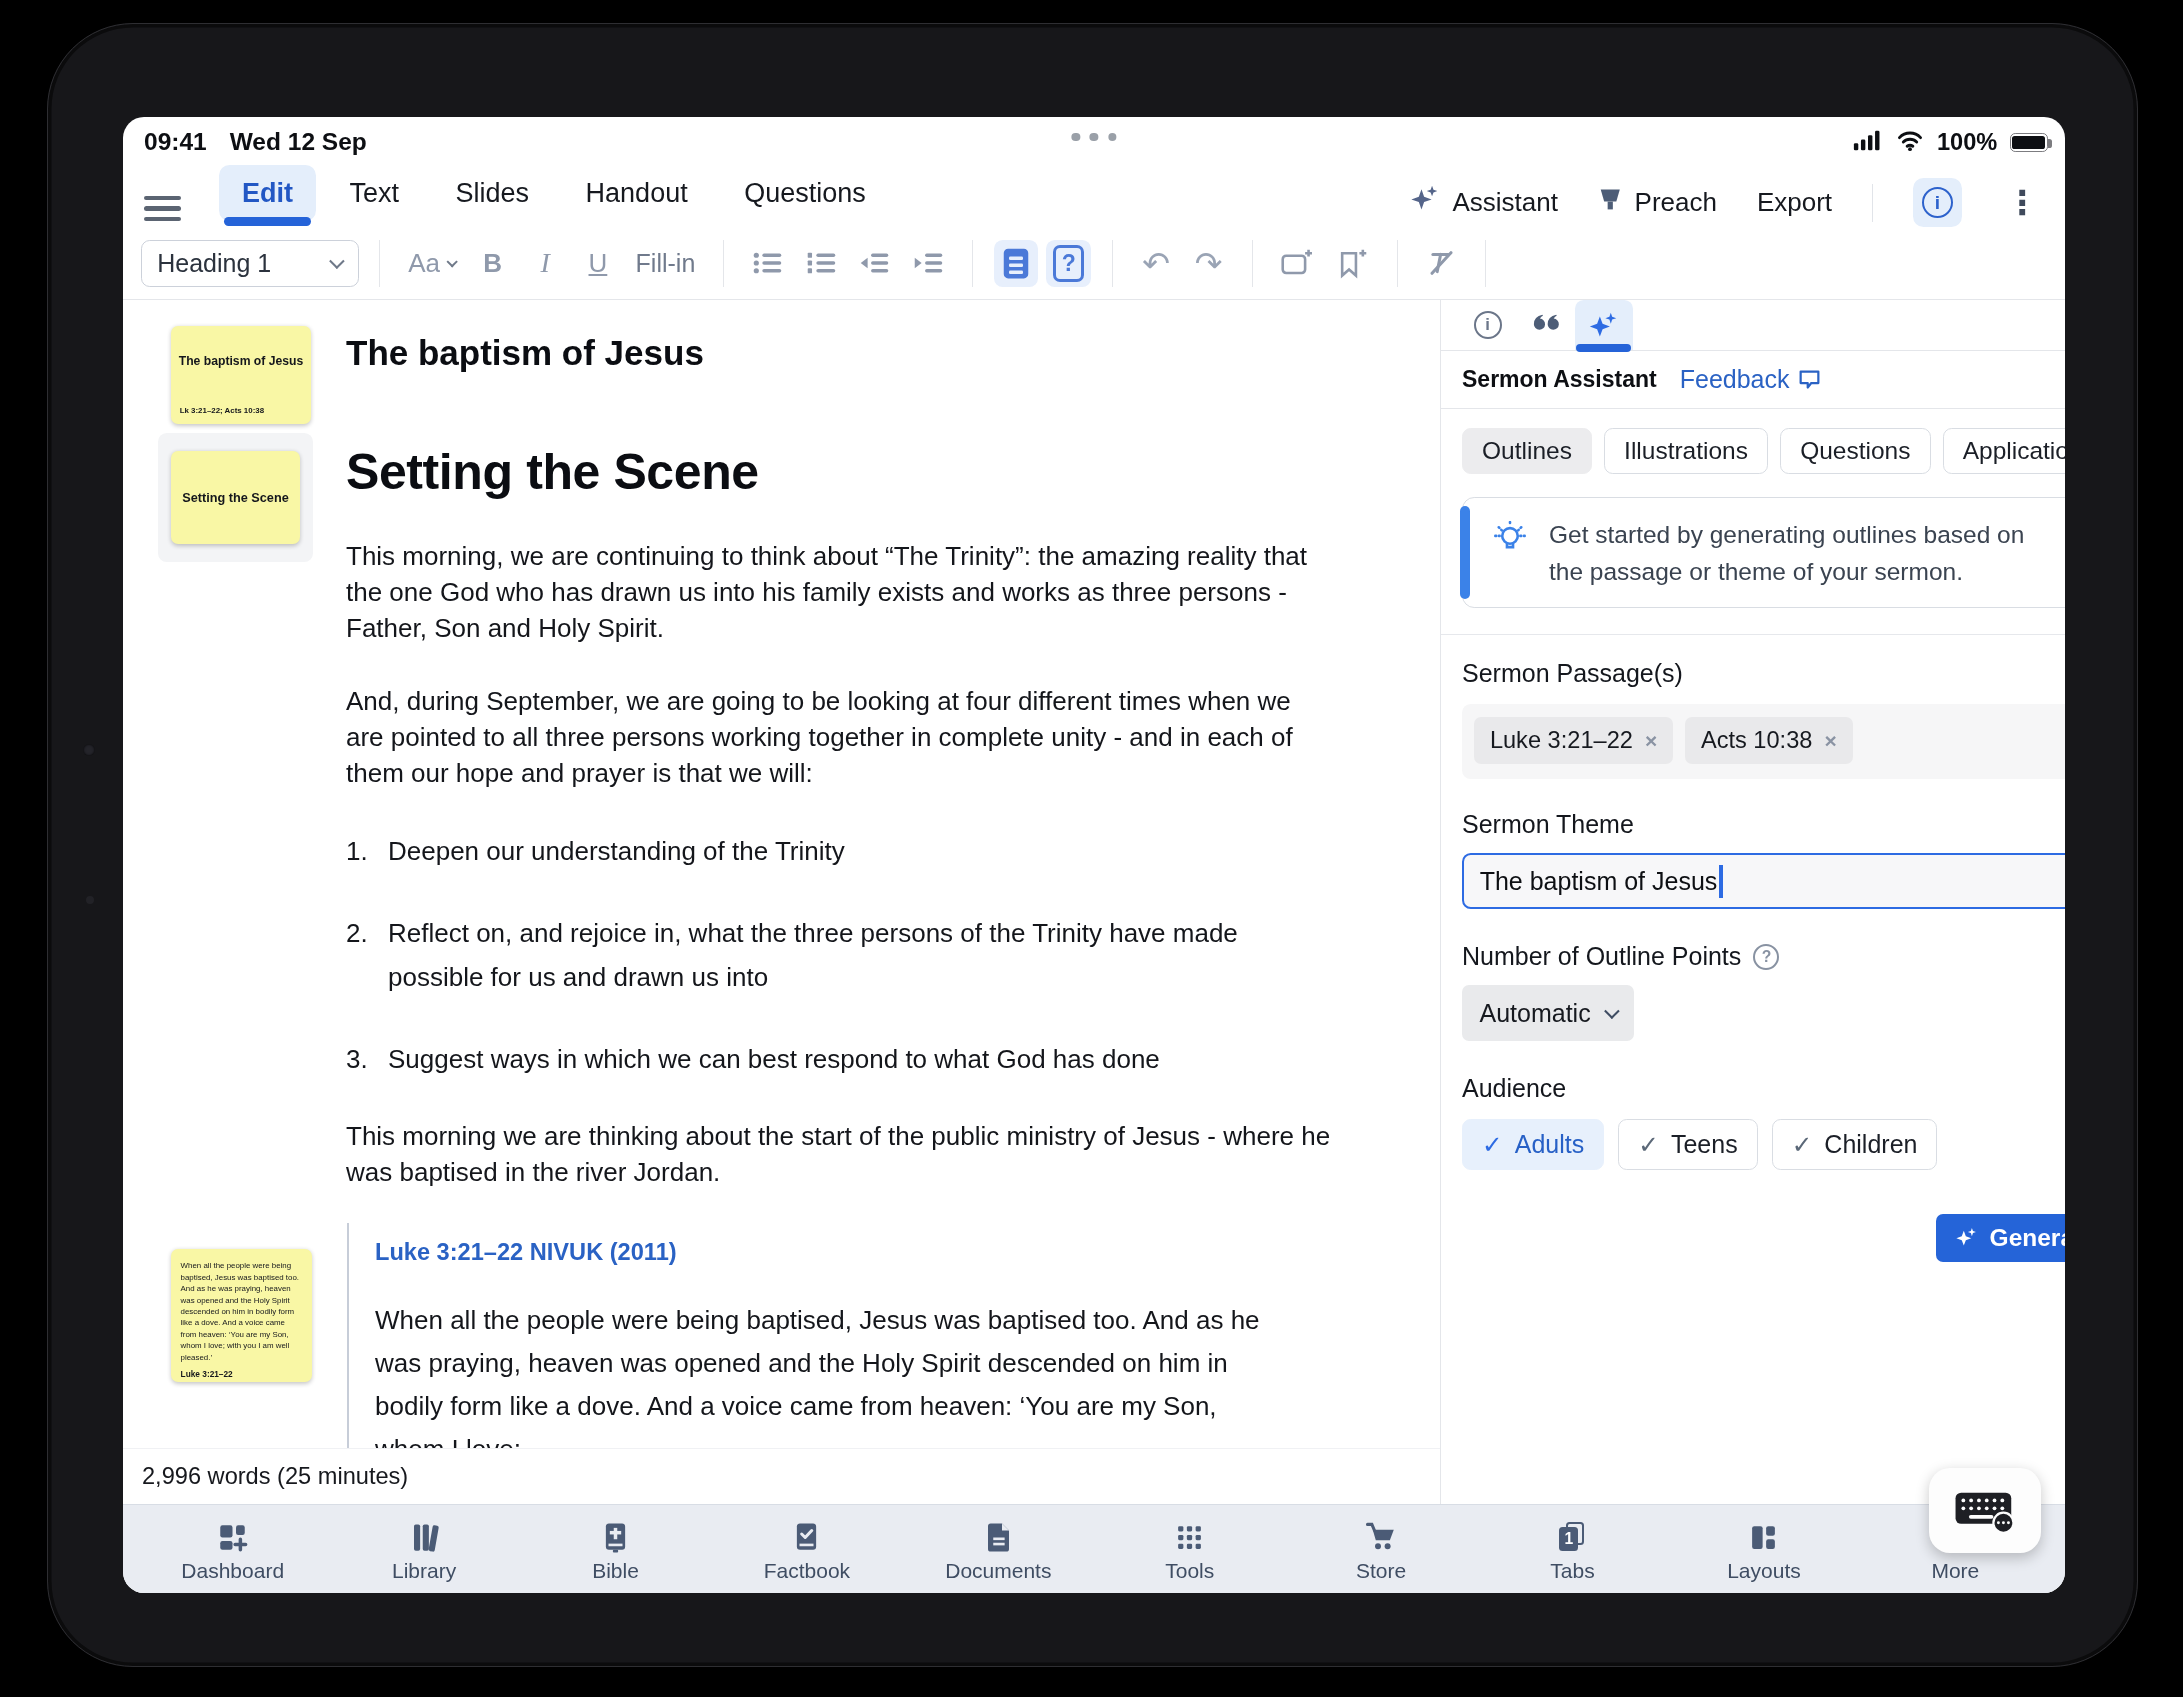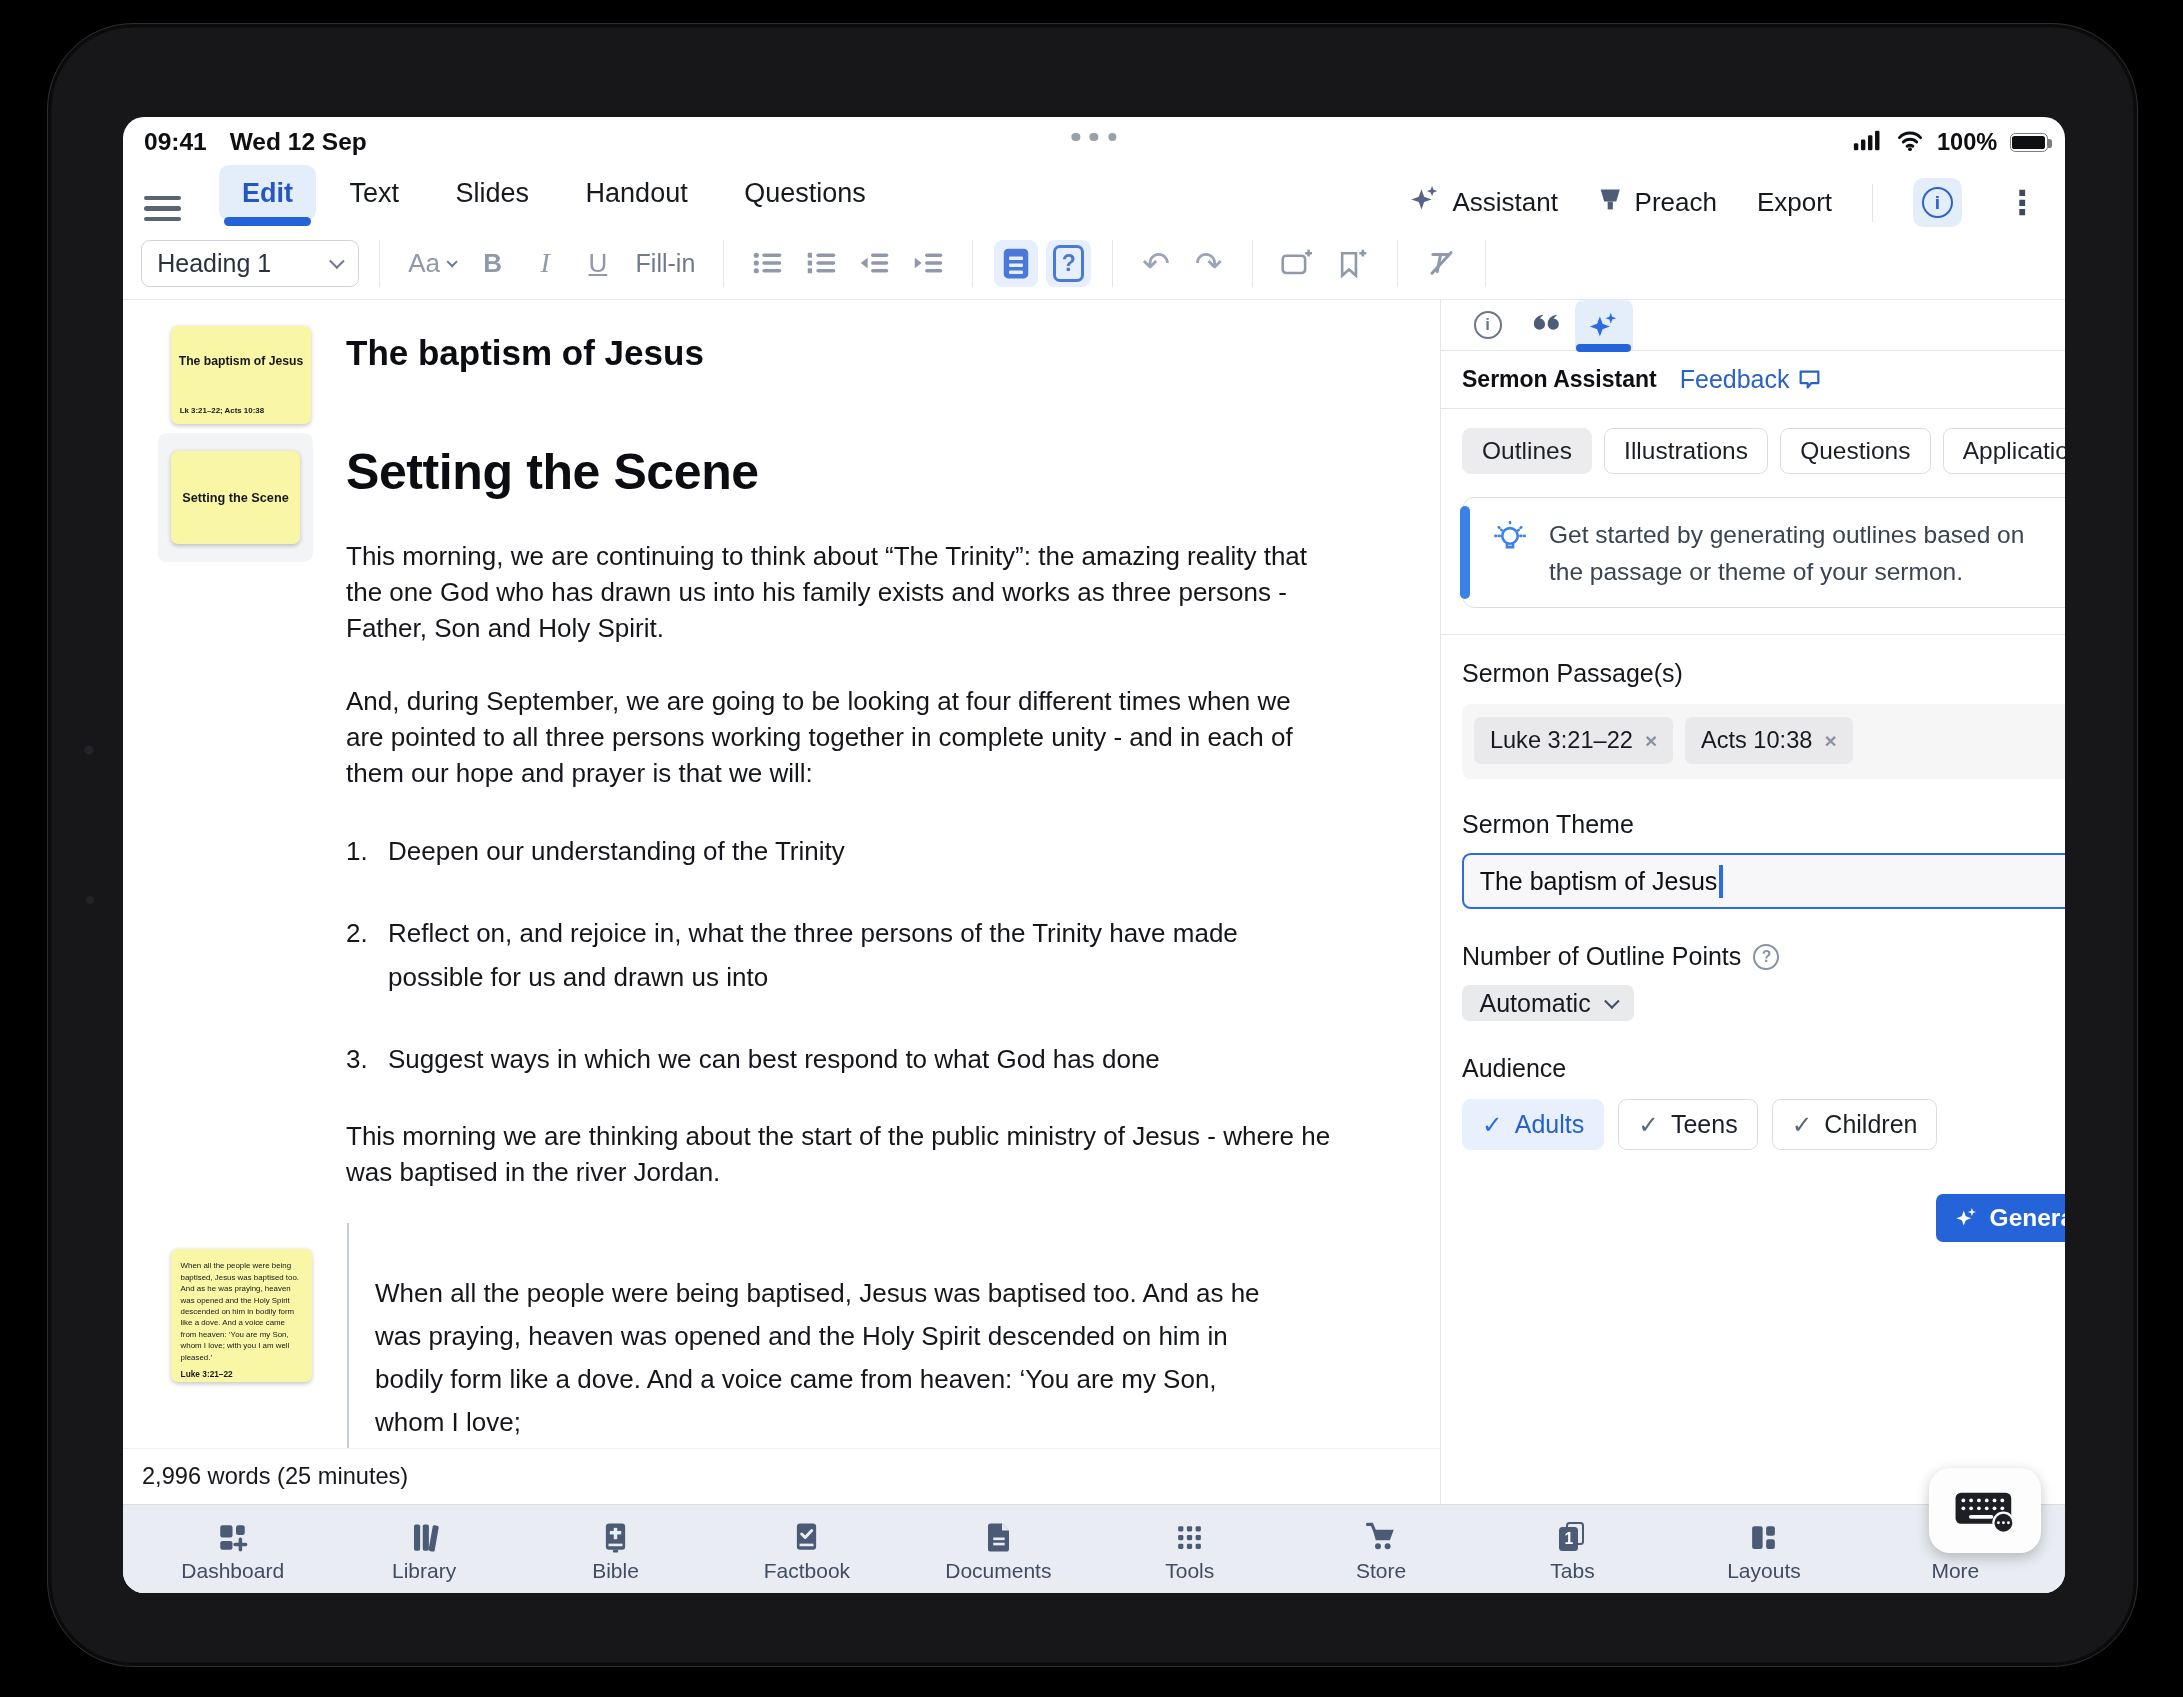--- a/index.html
+++ b/index.html
@@ -119,21 +119,21 @@
   .passage-field { margin-top:15.7px; background:#f6f6f7; border-radius:8.7px; padding:13px 12.2px; min-height:75px; display:flex; gap:12.2px; }
   .chip { background:#e9e9eb; border-radius:7px; height:47px; display:flex; align-items:center; padding:0 15.7px; gap:12.2px; }
   .chip .c-label { font-size:23.6px; color:#16191f; }
   .chip .c-x { font-size:21px; color:#8a93a3; font-weight:600; }
   .theme-input { margin-top:14px; height:56px; border:2.6px solid #2d6be3; border-radius:8.7px; background:#f7f7f9;
                  display:flex; align-items:center; padding:0 15.7px; font-size:25px; color:#0d0f13; }
   .caret { width:3.5px; height:33px; background:#2d6be3; margin-left:1.7px; }
   .help-circle { width:26px; height:26px; border:2.2px solid #8892a2; border-radius:50%; color:#8892a2; font-size:15.7px; font-weight:700;
                  display:flex; align-items:center; justify-content:center; }
   .dropdown-btn { margin-top:14px; display:inline-flex; align-items:center; gap:14px; background:#e9eaec; border-radius:7px;
-                  height:36px; padding:0 17.5px; font-size:25px; color:#16191f; }
+                  height:56px; padding:0 17.5px; font-size:25px; color:#16191f; }
   .dropdown-btn .chev { border-color:#3f4d63; }
   .aud-row { margin-top:15.7px; display:flex; gap:14px; }
   .aud-btn { height:51px; border-radius:8.7px; display:flex; align-items:center; gap:12.2px; padding:0 19px; font-size:25px;
              background:#fff; border:1.3px solid #d9dde3; color:#1b1f27; }
   .aud-btn .chk { font-size:24.5px; font-weight:800; color:#5b6878; }
   .aud-btn.active { background:#e7f0fc; border-color:#e7f0fc; color:#2760c6; }
   .aud-btn.active .chk { color:#2d6be3; }
   .gen-row { margin-top:44px; display:flex; justify-content:flex-end; }
   .gen-btn { display:inline-flex; align-items:center; gap:11.4px; background:#2564d8; color:#fff; border-radius:7px;
              height:48px; padding:0 19px; font-size:24.5px; font-weight:600; }
@@ -380,20 +380,21 @@
           <div class="doc-li">
             <span class="num">2.</span>
             <span class="li-text">Reflect on, and rejoice in, what the three persons of the Trinity have made possible for us and drawn us into</span>
           </div>
           <div class="doc-li">
             <span class="num">3.</span>
             <span class="li-text">Suggest ways in which we can best respond to what God has done</span>
           </div>
           <p class="doc-p">This morning we are thinking about the start of the public ministry of Jesus - where he was baptised in the river Jordan.</p>
           <div class="doc-quote">
+            <div class="quote-ref">Luke 3:21–22 NIVUK (2011)</div>
             <div class="quote-text">When all the people were being baptised, Jesus was baptised too. And as he was praying, heaven was opened and the Holy Spirit descended on him in bodily form like a dove. And a voice came from heaven: ‘You are my Son, whom I love;</div>
           </div>
         </div>
         <div class="doc-footer">
           <span>2,996 words (25 minutes)</span>
         </div>
       </div>
 
       <div class="side-panel">
         <div class="panel-iconbar">

